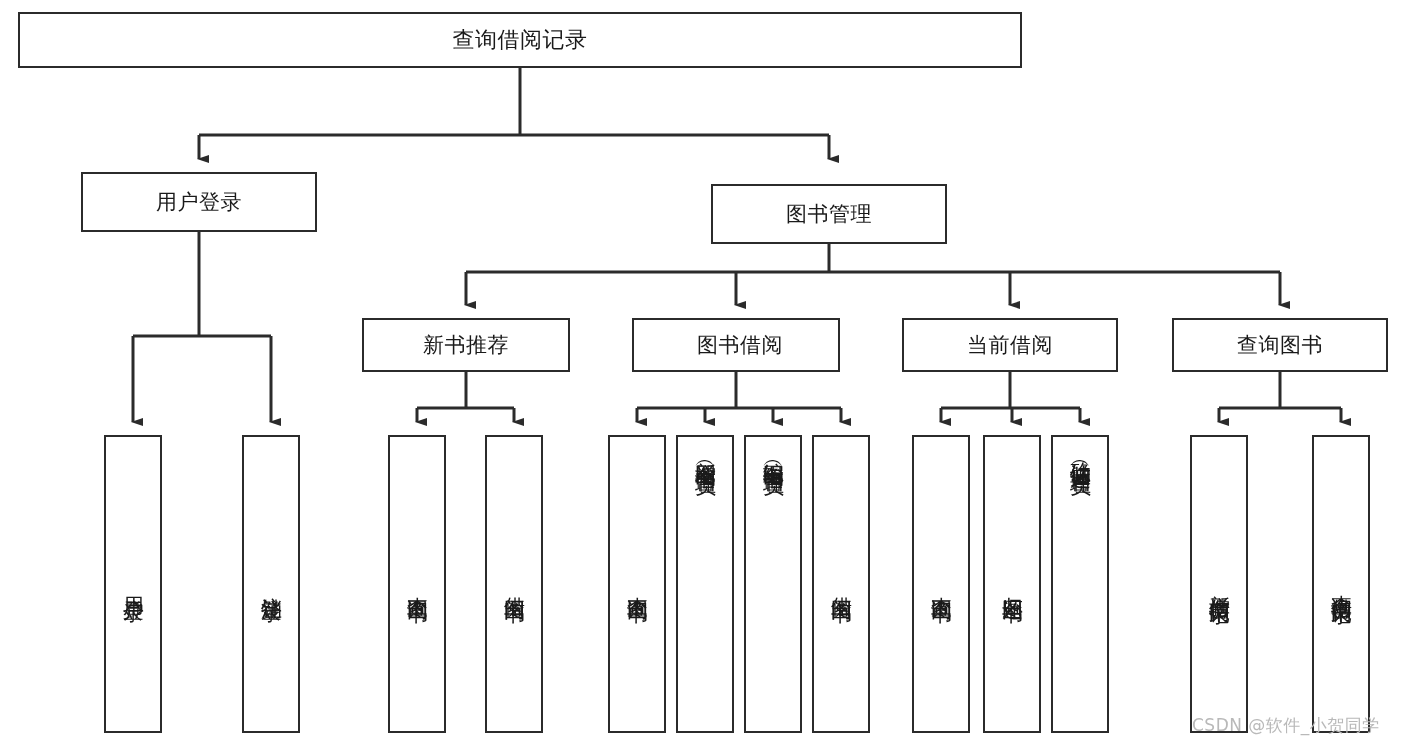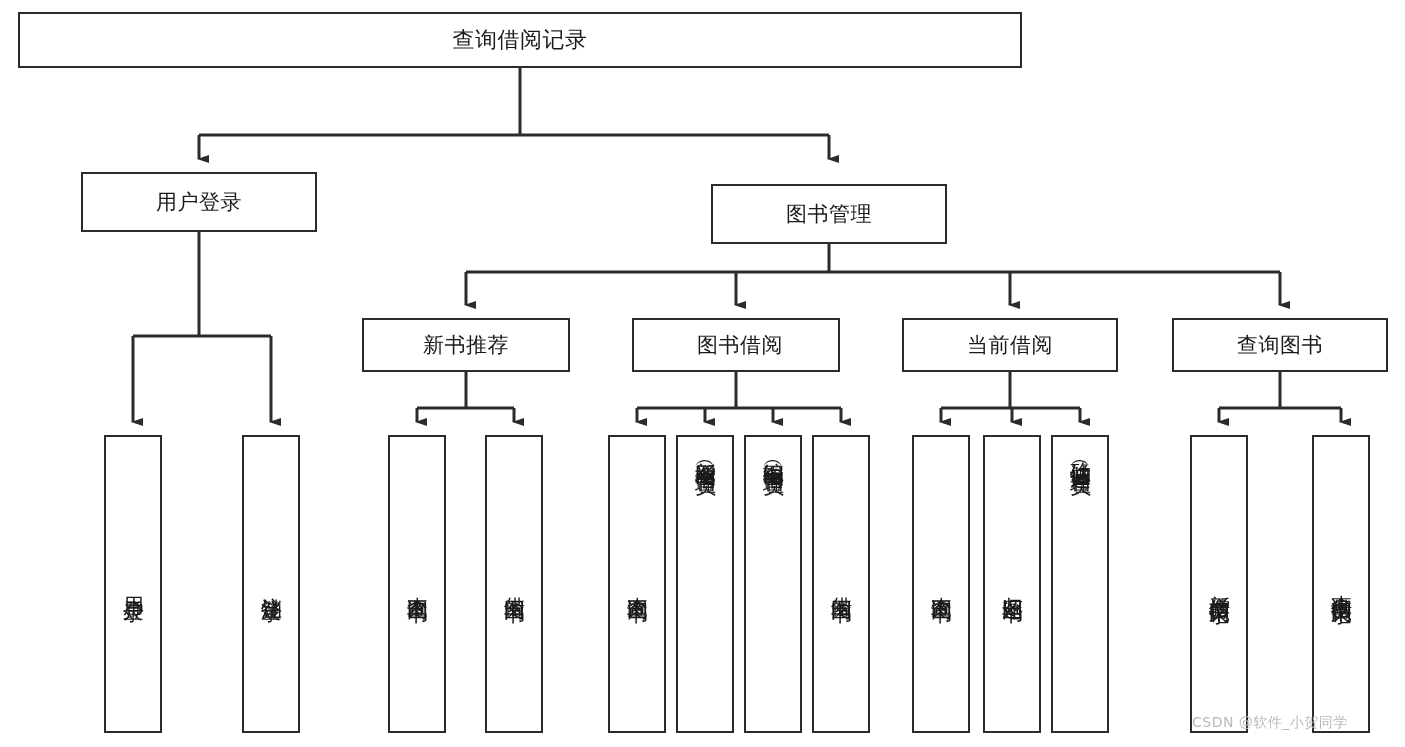--- a/index.html
+++ b/index.html
@@ -63,21 +63,21 @@
     line-height: 1.0;
     letter-spacing: 2px;
     white-space: nowrap;
   }
   .node.leaf.centered {
     align-items: center;
     padding-top: 0;
   }
   .watermark {
     position: absolute;
-    font-size: 14px;
+    font-size: 17px;
     color: #b9b9b9;
     white-space: nowrap;
     letter-spacing: 0.5px;
   }
 </style>
 </head>
 <body>
 
 <div id="diagram-root">
   <svg id="edges-layer" width="1405" height="747" viewBox="0 0 1405 747">

